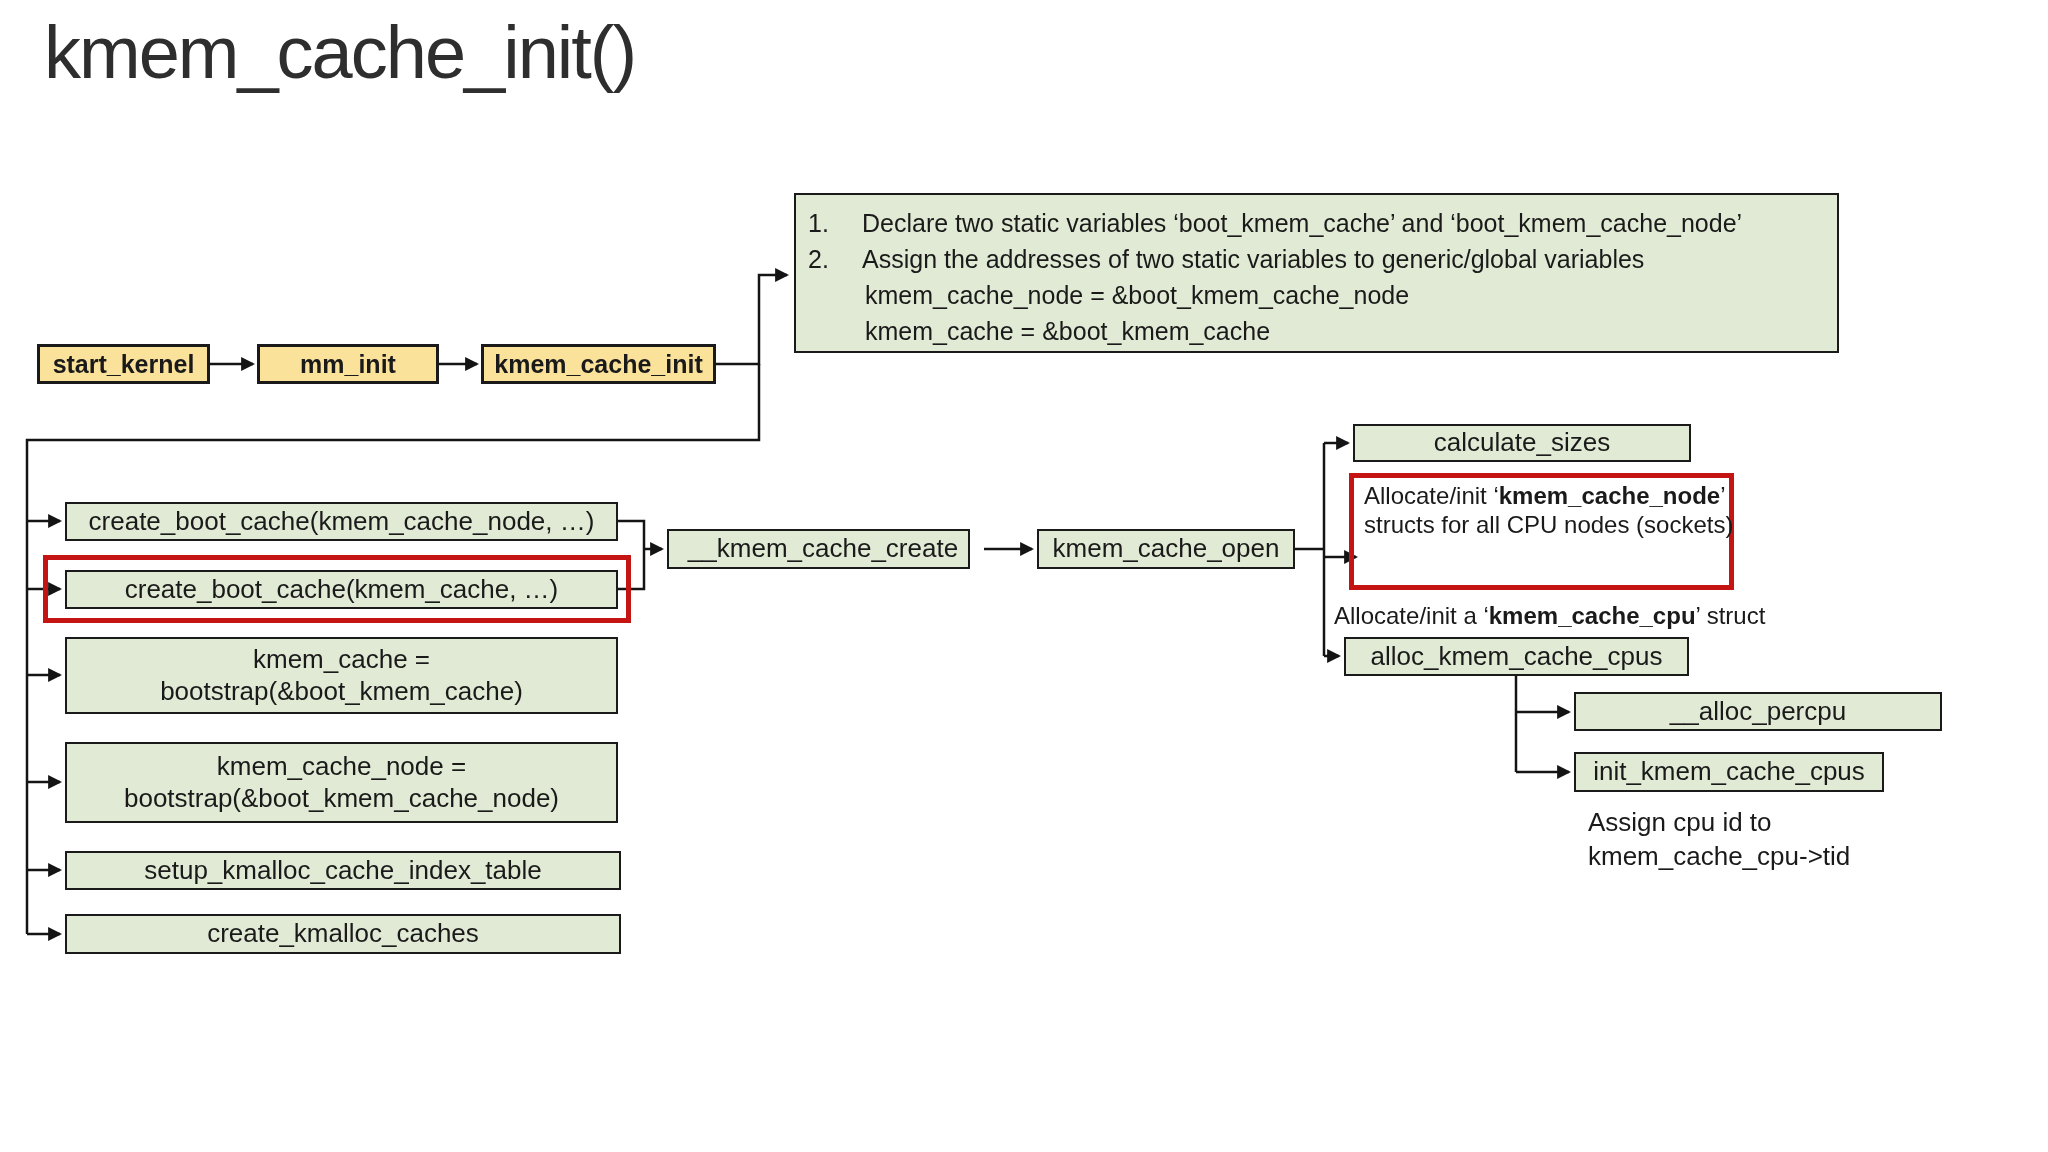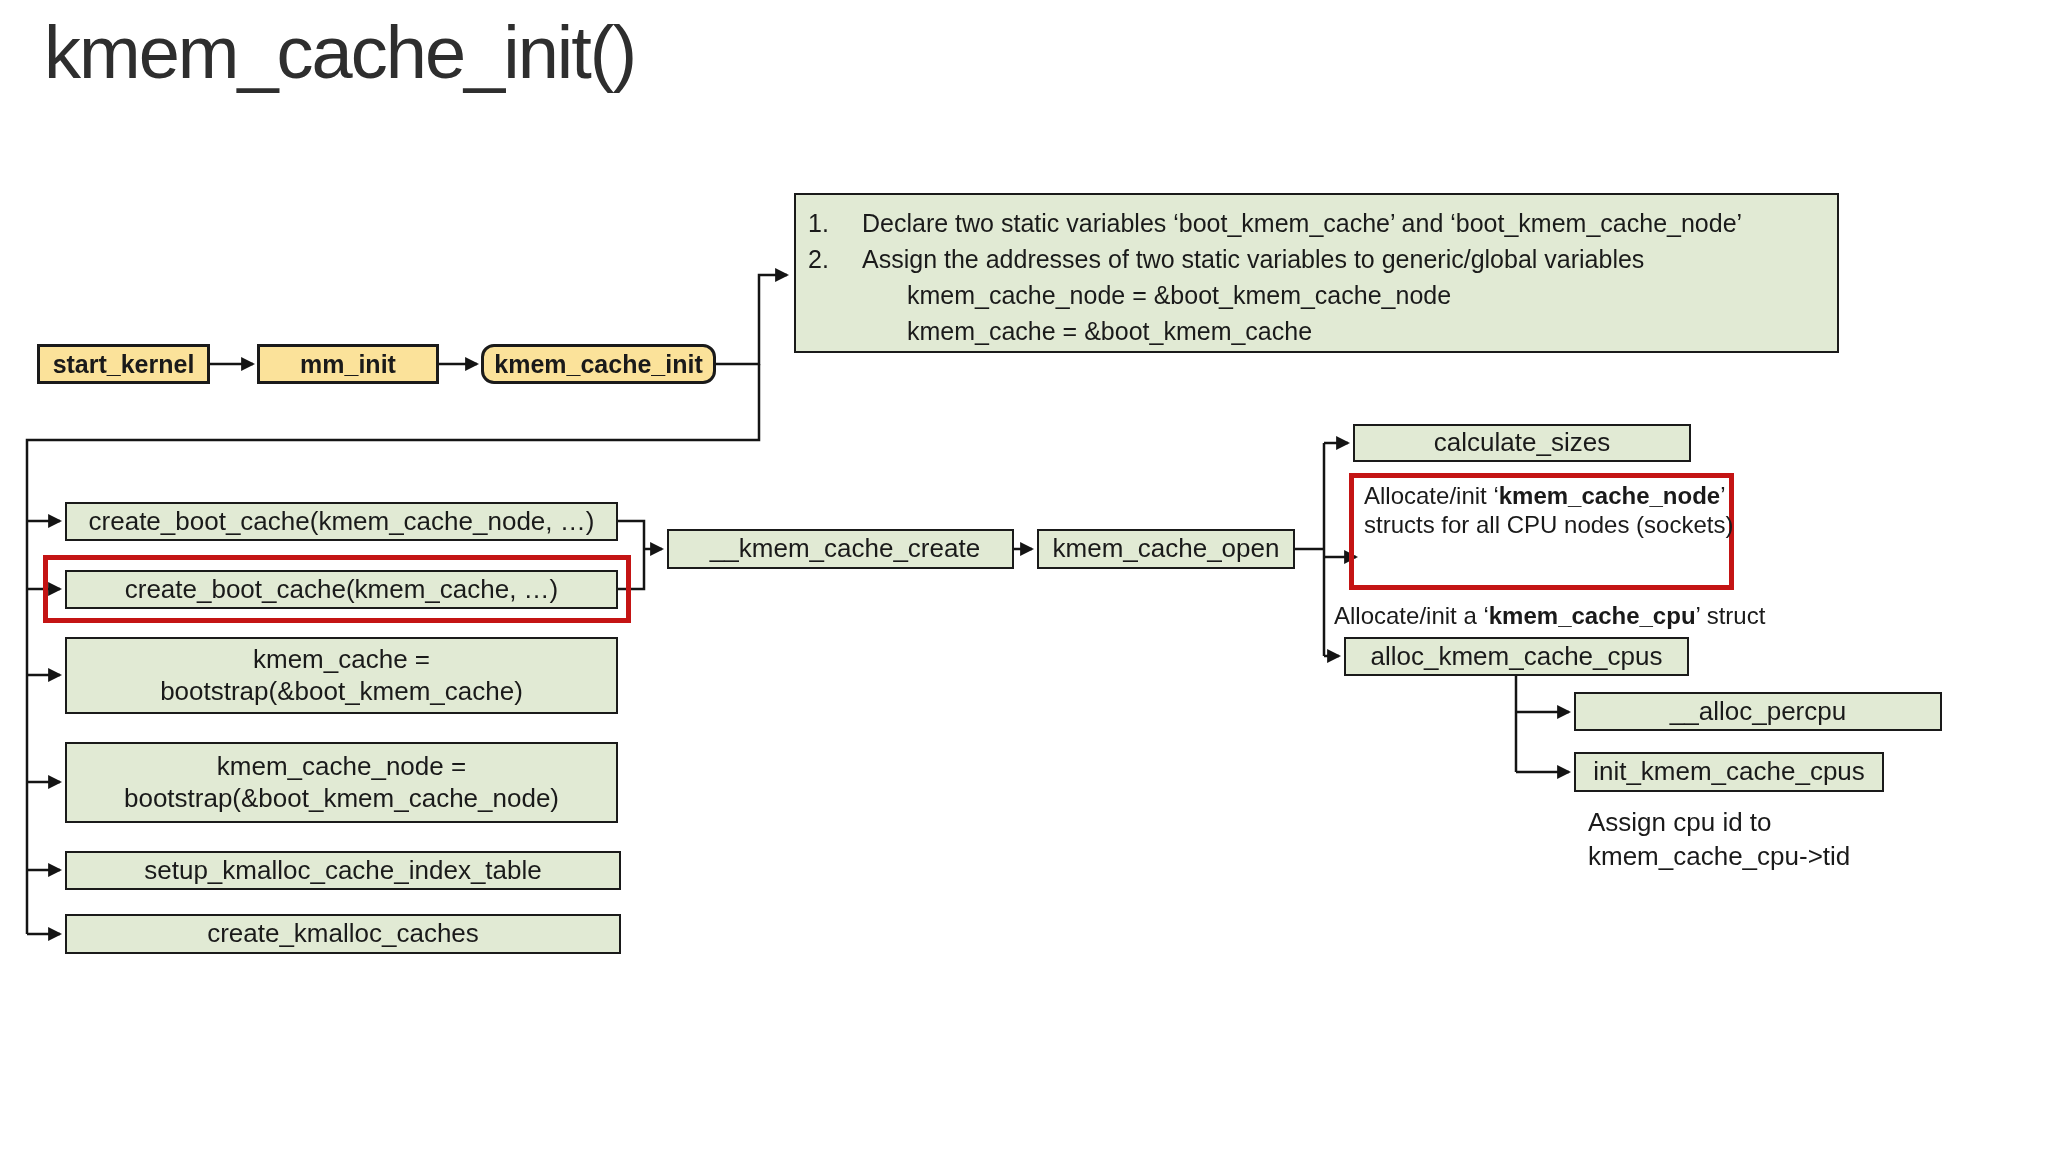--- a/index.html
+++ b/index.html
@@ -9,21 +9,21 @@
   .title{position:absolute;left:40px;top:10px;font-size:74px;letter-spacing:-2px;
          color:#2e2e2e;font-weight:400;}
   .box{position:absolute;box-sizing:border-box;border:2px solid #1a1a1a;background:#e1ead4;
        display:flex;flex-direction:column;align-items:center;justify-content:center;
        text-align:center;font-size:26px;line-height:1.2;color:#1a1a1a;z-index:2;}
   .yellow{background:#fbe29a;font-weight:bold;border-width:3px;font-size:25px;}
   .notebox{position:absolute;box-sizing:border-box;border:2px solid #1a1a1a;background:#e1ead4;
            z-index:2;padding:10px 10px 8px 0;}
   .note-line{position:relative;font-size:25px;line-height:36px;padding-left:66px;white-space:nowrap;}
   .note-num{position:absolute;left:12px;}
-  .note-indent{padding-left:111px;}
+  .note-indent{padding-left:69px;}
   .redbox{position:absolute;box-sizing:border-box;border:5px solid #c41414;background:transparent;z-index:3;}
   .caption{position:absolute;font-size:24px;line-height:29px;color:#1a1a1a;z-index:4;white-space:nowrap;}
   .caption b{font-weight:bold;}
   .caption2{position:absolute;font-size:26px;line-height:34px;color:#1a1a1a;z-index:4;white-space:nowrap;}
   svg.wires{position:absolute;left:0;top:0;z-index:1;pointer-events:none;}
 </style>
 </head>
 <body>
 
 <div class="stage">
@@ -62,21 +62,21 @@
       <path d="M1512,676 V772"></path>
       <path d="M1512,712 H1565" marker-end="url(#arr)"></path>
       <path d="M1512,772 H1565" marker-end="url(#arr)"></path>
     </g>
   </svg>
 
   <div class="title">kmem_cache_init()</div>
 
   <div class="box yellow" style="left:33px;top:344px;width:173px;height:40px;">start_kernel</div>
   <div class="box yellow" style="left:253px;top:344px;width:182px;height:40px;">mm_init</div>
-  <div class="box yellow" style="left:477px;top:344px;width:235px;height:40px;border-radius:13px;">kmem_cache_init</div>
+  <div class="box yellow" style="left:477px;top:344px;width:235px;height:40px;">kmem_cache_init</div>
 
   <div class="notebox" style="left:790px;top:193px;width:1045px;height:160px;">
     <div class="note-line">
       <span class="note-num">1.</span>
       <span>Declare two static variables ‘boot_kmem_cache’ and ‘boot_kmem_cache_node’</span>
     </div>
     <div class="note-line">
       <span class="note-num">2.</span>
       <span>Assign the addresses of two static variables to generic/global variables</span>
     </div>
@@ -95,21 +95,21 @@
   </div>
 
   <div class="box" style="left:61px;top:742px;width:553px;height:81px;">
     <div>kmem_cache_node =</div>
     <div>bootstrap(&amp;boot_kmem_cache_node)</div>
   </div>
 
   <div class="box" style="left:61px;top:851px;width:556px;height:39px;">setup_kmalloc_cache_index_table</div>
   <div class="box" style="left:61px;top:914px;width:556px;height:40px;">create_kmalloc_caches</div>
 
-  <div class="box" style="left:663px;top:529px;width:347px;height:40px;padding-left:9px;">__kmem_cache_create</div>
+  <div class="box" style="left:663px;top:529px;width:303px;height:40px;padding-left:9px;">__kmem_cache_create</div>
   <div class="box" style="left:1033px;top:529px;width:258px;height:40px;">kmem_cache_open</div>
 
   <div class="box" style="left:1349px;top:424px;width:338px;height:38px;">calculate_sizes</div>
 
   <div class="redbox" style="left:1345px;top:473px;width:385px;height:117px;"></div>
   <div class="caption" style="left:1360px;top:481px;">
     <span>Allocate/init ‘</span><b>kmem_cache_node</b><span>’</span>
   </div>
   <div class="caption" style="left:1360px;top:510px;">structs for all CPU nodes (sockets)</div>
 

